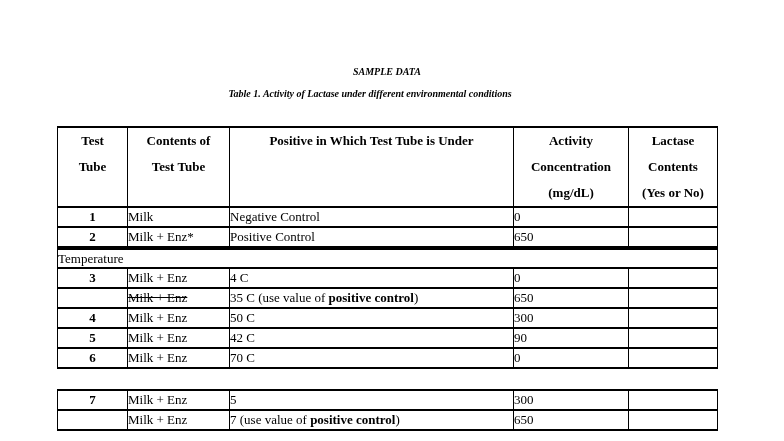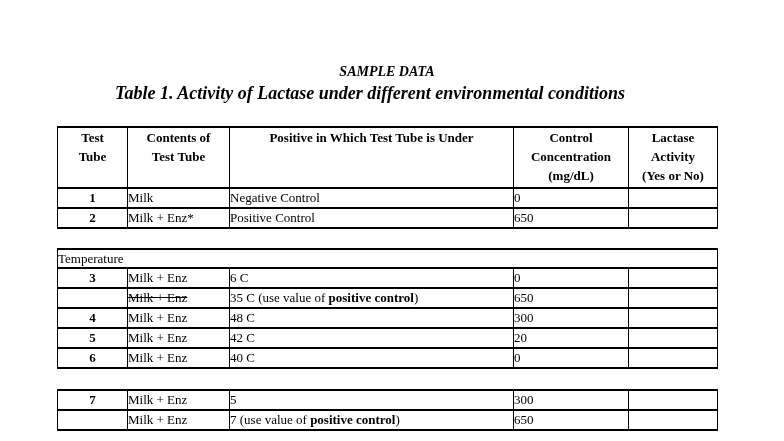--- a/index.html
+++ b/index.html
@@ -12,32 +12,32 @@
     overflow: hidden;
     font-family: "Liberation Serif", "DejaVu Serif", serif;
     color: #000000;
   }
   .doc-title {
     position: absolute;
     top: 63px;
     left: 57px;
     width: 660px;
     text-align: center;
-    font-size: 14px;
+    font-size: 10px;
     font-weight: bold;
     font-style: italic;
     line-height: 17px;
   }
   .doc-subtitle {
     position: absolute;
     top: 85px;
     left: 30px;
     width: 680px;
     text-align: center;
-    font-size: 18px;
+    font-size: 10px;
     font-weight: bold;
     font-style: italic;
     line-height: 17px;
   }
   table.data {
     position: absolute;
     left: 57px;
     border-collapse: collapse;
     table-layout: fixed;
     width: 660px;
@@ -53,21 +53,21 @@
     border-bottom: 2px solid #000;
     padding: 0;
     vertical-align: top;
     overflow: hidden;
   }
   th.hdr {
     height: 61px;
     font-weight: bold;
     text-align: center;
     white-space: pre-line;
-    line-height: 19px;
+    line-height: 26px;
     padding-top: 2px;
     font-size: 13px;
   }
   td.cell {
     height: 20px;
     line-height: 17px;
     padding-top: 1px;
   }
   td.c-tube { text-align: center; font-weight: bold; }
   td.c-left { text-align: left; padding-left: 7px; }
@@ -97,25 +97,25 @@
         <col style="width:115px">
         <col style="width:89px">
     </colgroup>
     <tbody>
         <tr>
       <th class="hdr">Test
 Tube</th>
       <th class="hdr">Contents of
 Test Tube</th>
       <th class="hdr">Positive in Which Test Tube is Under</th>
-      <th class="hdr">Control
+      <th class="hdr">Activity
 Concentration
 (mg/dL)</th>
       <th class="hdr">Lactase
-Activity
+Contents
 (Yes or No)</th>
     </tr>
     <tr>
       <td class="cell c-tube">1</td>
       <td class="cell c-left">Milk</td>
       <td class="cell c-left">Negative Control</td>
       <td class="cell c-left">0</td>
       <td class="cell c-left"></td>
     </tr>
     <tr>
@@ -136,49 +136,49 @@
         <col style="width:115px">
         <col style="width:89px">
     </colgroup>
     <tbody>
         <tr>
       <td class="section-label" colspan="5">Temperature</td>
     </tr>
     <tr>
       <td class="cell c-tube">3</td>
       <td class="cell c-left">Milk + Enz</td>
-      <td class="cell c-left"><span>6 C</span><b></b><span></span></td>
+      <td class="cell c-left"><span>4 C</span><b></b><span></span></td>
       <td class="cell c-left">0</td>
       <td class="cell c-left"></td>
     </tr>
     <tr>
       <td class="cell c-tube"></td>
       <td class="cell c-left"><span class="strike">Milk + Enz</span></td>
       <td class="cell c-left"><span>35 C (use value of </span><b>positive control</b><span>)</span></td>
       <td class="cell c-left">650</td>
       <td class="cell c-left"></td>
     </tr>
     <tr>
       <td class="cell c-tube">4</td>
       <td class="cell c-left">Milk + Enz</td>
-      <td class="cell c-left"><span>48 C</span><b></b><span></span></td>
+      <td class="cell c-left"><span>50 C</span><b></b><span></span></td>
       <td class="cell c-left">300</td>
       <td class="cell c-left"></td>
     </tr>
     <tr>
       <td class="cell c-tube">5</td>
       <td class="cell c-left">Milk + Enz</td>
       <td class="cell c-left"><span>42 C</span><b></b><span></span></td>
-      <td class="cell c-left">20</td>
+      <td class="cell c-left">90</td>
       <td class="cell c-left"></td>
     </tr>
     <tr>
       <td class="cell c-tube">6</td>
       <td class="cell c-left">Milk + Enz</td>
-      <td class="cell c-left"><span>40 C</span><b></b><span></span></td>
+      <td class="cell c-left"><span>70 C</span><b></b><span></span></td>
       <td class="cell c-left">0</td>
       <td class="cell c-left"></td>
     </tr>
   </tbody>
     </table>
 
   <table class="data tbl-ph">
     <colgroup>
       <col style="width:70px">
         <col style="width:102px">

